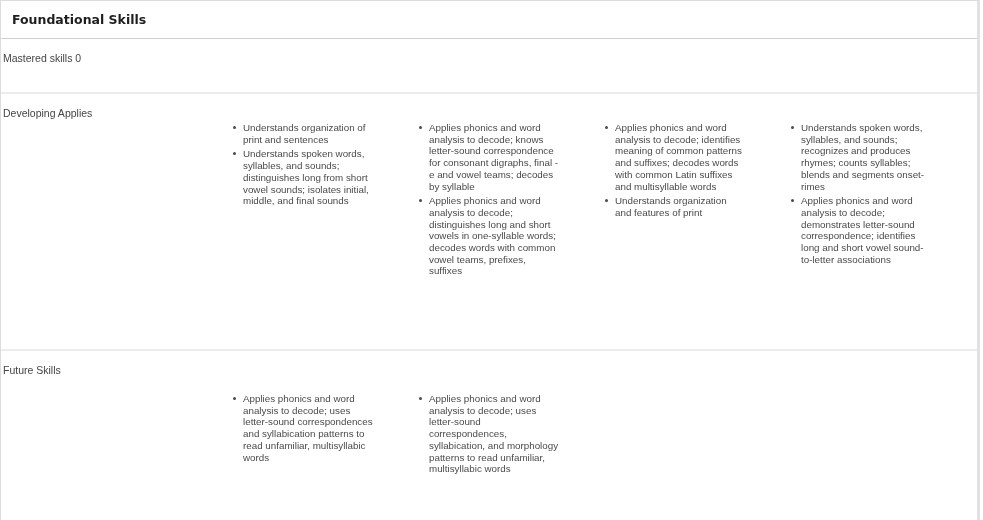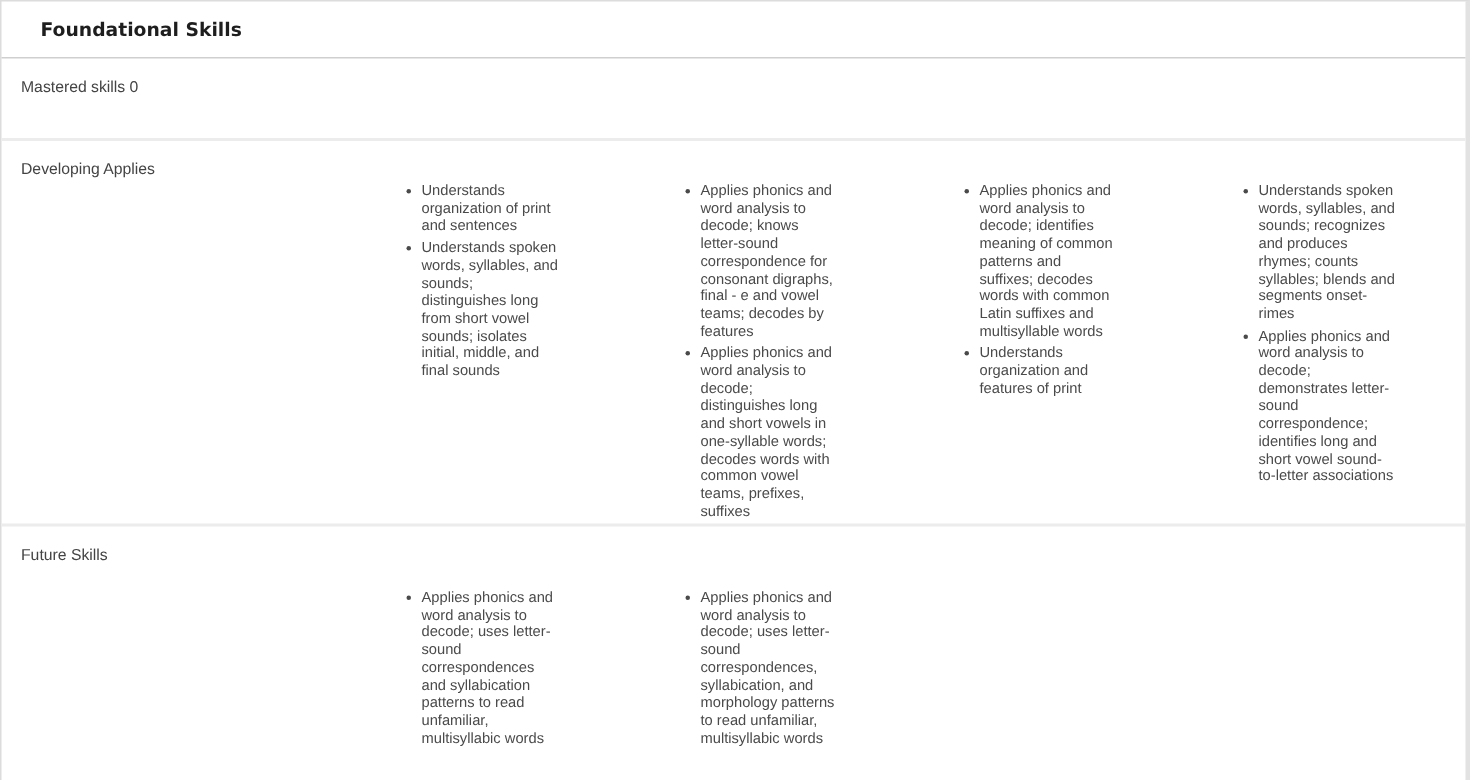--- a/index.html
+++ b/index.html
@@ -20,39 +20,39 @@
       height: 522px;
       border: 1px solid #dcdcdc;
       border-right: 3px solid #e2e2e2;
       box-sizing: border-box;
       background: #fff;
     }
     .panel-header {
       height: 38px;
       border-bottom: 1px solid #cfcfcf;
       box-sizing: border-box;
-      padding-left: 26px;
+      padding-left: 11px;
       display: flex;
       align-items: center;
     }
     .panel-title {
       font-family: "DejaVu Sans", sans-serif;
       font-weight: bold;
       font-size: 12.5px;
       color: #1e1e1e;
       letter-spacing: 0px;
     }
     .section {
       position: relative;
       box-sizing: border-box;
       border-bottom: 2px solid #ececec;
     }
     .section-label {
       position: absolute;
-      left: 13px;
+      left: 2px;
       top: 13px;
       font-size: 10.5px;
       color: #444;
     }
     .section.mastered { height: 55px; }
     .section.developing { height: 257px; }
     .section.future { height: 170px; border-bottom: none; padding-left: 12px; }
     .columns {
       position: absolute;
       left: 222px;
@@ -69,21 +69,20 @@
       margin: 0;
       padding: 0 0 0 20px;
       list-style: none;
     }
     .col li {
       position: relative;
       font-size: 9.8px;
       line-height: 11.7px;
       color: #4a4a4a;
       margin-bottom: 3px;
-      margin-left: 38px;
     }
     .col li .bullet {
       position: absolute;
       left: -10px;
       top: 4px;
       width: 3px;
       height: 3px;
       border-radius: 50%;
       background: #4a4a4a;
     }
@@ -104,21 +103,21 @@
     <span class="section-label">Developing Applies</span>
     <div class="columns">
       <div class="col">
         <ul>
           <li><span class="bullet"></span><span>Understands organization of print and sentences</span></li>
           <li><span class="bullet"></span><span>Understands spoken words, syllables, and sounds; distinguishes long from short vowel sounds; isolates initial, middle, and final sounds</span></li>
         </ul>
       </div>
       <div class="col">
         <ul>
-          <li><span class="bullet"></span><span>Applies phonics and word analysis to decode; knows letter-sound correspondence for consonant digraphs, final - e and vowel teams; decodes by features</span></li>
+          <li><span class="bullet"></span><span>Applies phonics and word analysis to decode; knows letter-sound correspondence for consonant digraphs, final - e and vowel teams; decodes by syllable</span></li>
           <li><span class="bullet"></span><span>Applies phonics and word analysis to decode; distinguishes long and short vowels in one-syllable words; decodes words with common vowel teams, prefixes, suffixes</span></li>
         </ul>
       </div>
       <div class="col">
         <ul>
           <li><span class="bullet"></span><span>Applies phonics and word analysis to decode; identifies meaning of common patterns and suffixes; decodes words with common Latin suffixes and multisyllable words</span></li>
           <li><span class="bullet"></span><span>Understands organization and features of print</span></li>
         </ul>
       </div>
       <div class="col">

